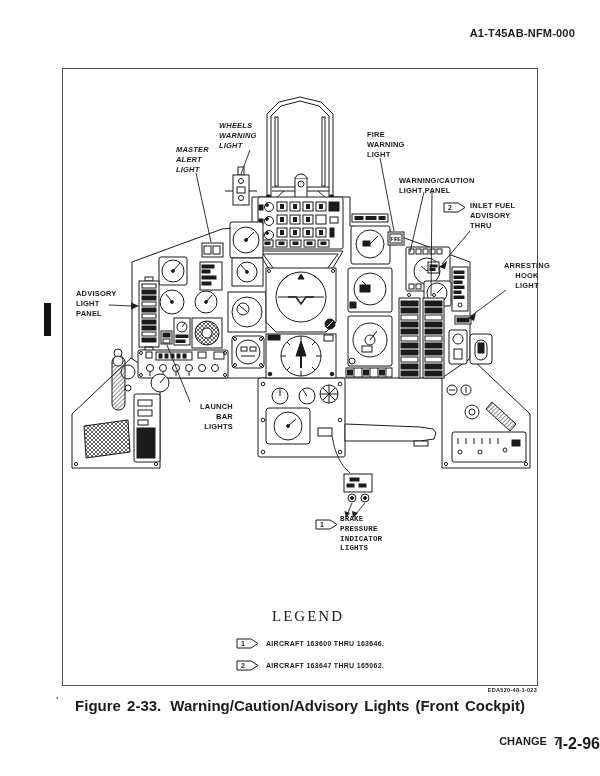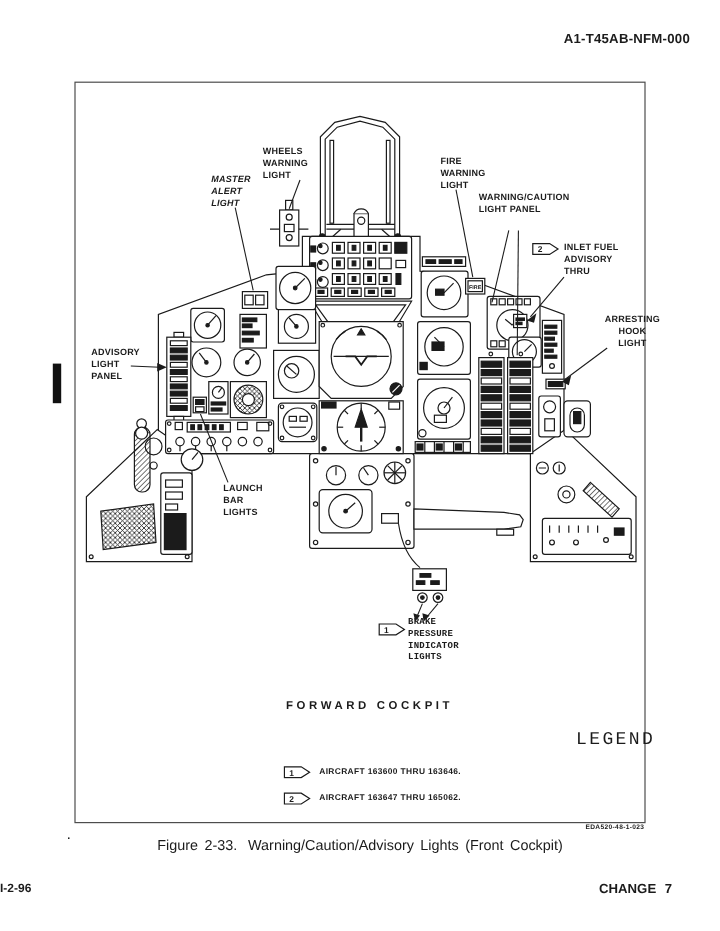--- a/index.html
+++ b/index.html
@@ -5,47 +5,47 @@
   html,body{margin:0;padding:0;}
   body{width:600px;height:776px;background:#ffffff;position:relative;overflow:hidden;
        font-family:"Liberation Sans",sans-serif;color:#1b1b1b;}
   .abs{position:absolute;}
   .doc-number{top:27px;right:25px;font-size:11px;font-weight:bold;letter-spacing:.2px;}
   .change-bar{left:44px;top:303px;width:7px;height:33px;background:#111;}
   .fig-frame{left:62px;top:68px;width:474px;height:616px;border:1.4px solid #4d4d4d;background:#fff;}
   .diagram-svg{left:62px;top:68px;width:476px;height:618px;}
   .callout{font-size:7.5px;font-weight:bold;line-height:1.3;letter-spacing:.2px;
            white-space:pre-line;color:#1b1b1b;}
-  .co-wheels{left:219px;top:121px;}
+  .co-wheels{left:219px;top:121px;font-style:italic;}
   .co-master{left:176px;top:145px;font-style:italic;}
   .co-fire{left:367px;top:130px;}
-  .co-warncaution{left:399px;top:160px;}
+  .co-warncaution{left:399px;top:176px;}
   .co-inlet{left:470px;top:201px;}
   .co-arresting{left:504px;top:261px;text-align:center;}
   .co-advisory{left:76px;top:289px;}
-  .co-launch{left:186px;top:402px;}
+  .co-launch{left:200px;top:402px;text-align:right;}
   .co-brake{left:340px;top:515px;font-family:Liberation Mono, monospace;}
   .flag{width:24px;height:11px;}
   .flag text{font-family:"Liberation Sans",sans-serif;font-size:7px;font-weight:bold;fill:#1b1b1b;}
   .flag-inlet{left:443px;top:202px;}
   .flag-brake{left:315px;top:519px;}
   .flag-leg1{left:236px;top:638px;}
   .flag-leg2{left:236px;top:660px;}
   .panel-name{left:70px;top:583px;width:476px;text-align:center;
               font-size:9.5px;font-weight:bold;letter-spacing:3px;}
-  .legend-title{left:70px;top:608px;width:476px;text-align:right;
-                font-family:Liberation Mono, monospace;font-size:15px;letter-spacing:2px;}
+  .legend-title{left:70px;top:608px;width:476px;text-align:center;
+                font-family:Liberation Serif, serif;font-size:15px;letter-spacing:2px;}
   .legend-item{font-size:7px;font-weight:bold;letter-spacing:.3px;}
   .leg-t1{left:266px;top:640px;}
   .leg-t2{left:266px;top:662px;}
   .plate-code{left:420px;top:687px;width:117px;text-align:right;
               font-size:5.5px;font-weight:bold;letter-spacing:.3px;}
-  .caption{left:0;top:697px;width:600px;text-align:center;font-size:12px;font-weight:normal;word-spacing:2px;}
+  .caption{left:0;top:697px;width:600px;text-align:center;font-size:15px;font-weight:bold;word-spacing:2px;}
   .caption .cap-label{margin-right:9px;}
-  .footer-page{left:0;top:735px;width:600px;text-align:left;font-size:10px;font-weight:bold;}
+  .footer-page{left:0;top:735px;width:600px;text-align:right;font-size:16px;font-weight:bold;}
   .footer-change{top:735px;right:40px;font-size:11px;font-weight:bold;word-spacing:4px;margin-left:28px;}
   .stray{left:56px;top:691px;font-size:9px;font-weight:bold;}
 </style>
 </head>
 <body>
 
 <div style="width:600px;height:776px;position:relative;">
 
   <div class="abs doc-number">A1-T45AB-NFM-000</div>
   <div class="abs change-bar"></div>
@@ -516,21 +516,20 @@
 
   <svg class="abs flag flag-inlet" viewBox="0 0 24 11">
     <polygon points="1,1 15,1 22,5.5 15,10 1,10" fill="#fff" stroke="#1b1b1b"></polygon>
     <text x="7" y="8.3" text-anchor="middle">2</text>
   </svg>
   <svg class="abs flag flag-brake" viewBox="0 0 24 11">
     <polygon points="1,1 15,1 22,5.5 15,10 1,10" fill="#fff" stroke="#1b1b1b"></polygon>
     <text x="7" y="8.3" text-anchor="middle">1</text>
   </svg>
 
-  <div class="abs panel-name">FORWARD COCKPIT</div>
   <div class="abs legend-title">LEGEND</div>
 
   <svg class="abs flag flag-leg1" viewBox="0 0 24 11">
     <polygon points="1,1 15,1 22,5.5 15,10 1,10" fill="#fff" stroke="#1b1b1b"></polygon>
     <text x="7" y="8.3" text-anchor="middle">1</text>
   </svg>
   <div class="abs legend-item leg-t1">AIRCRAFT 163600 THRU 163646.</div>
 
   <svg class="abs flag flag-leg2" viewBox="0 0 24 11">
     <polygon points="1,1 15,1 22,5.5 15,10 1,10" fill="#fff" stroke="#1b1b1b"></polygon>

